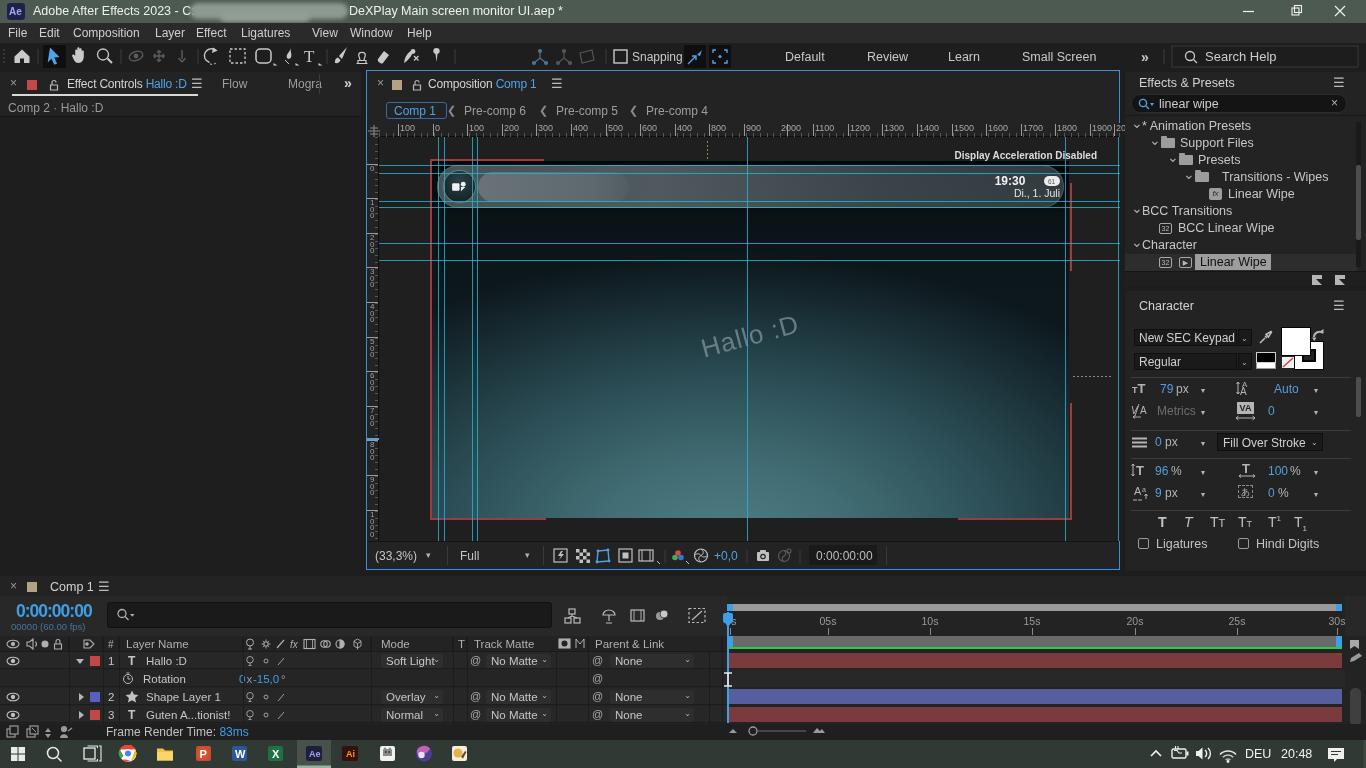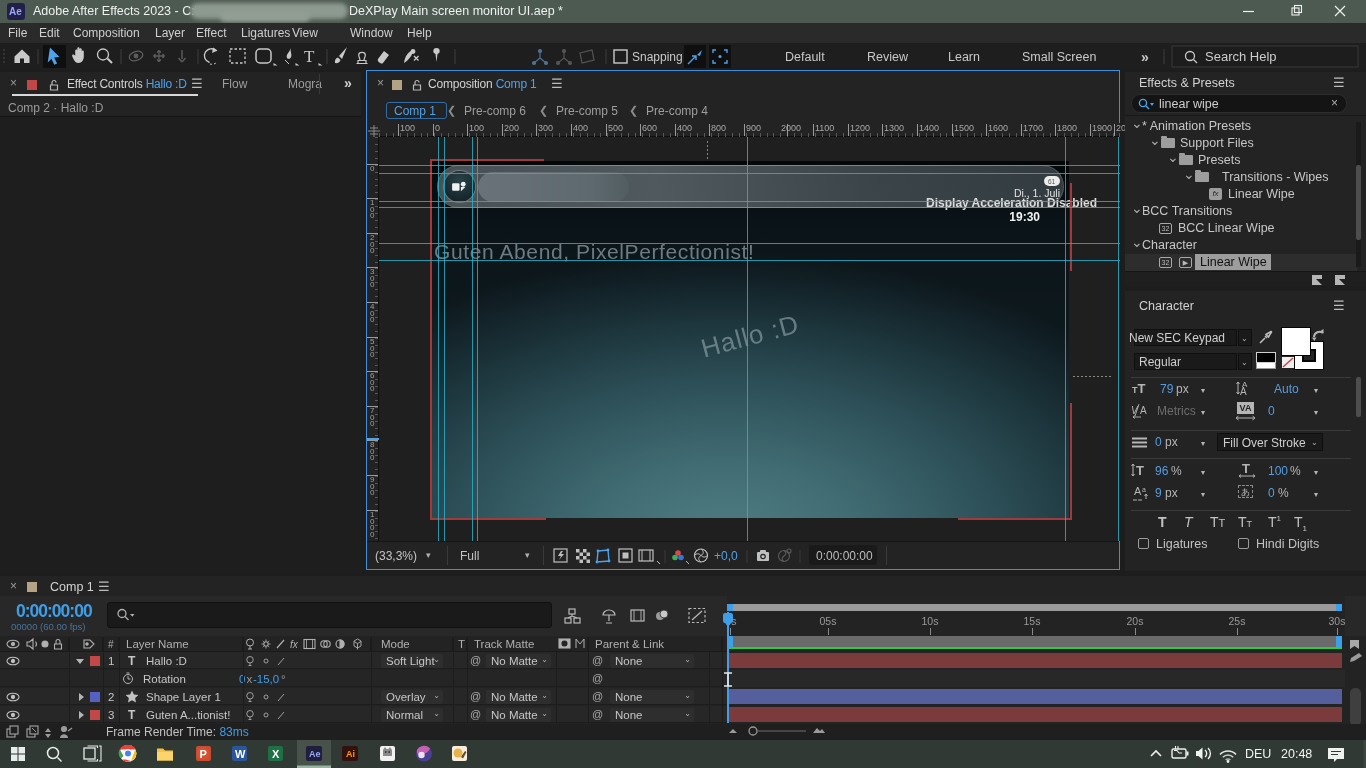--- a/index.html
+++ b/index.html
@@ -77,21 +77,21 @@
       <path d="M 1335 6 l 10 10 M 1345 6 l -10 10" stroke="#eef1ee" stroke-width="1.2"></path>
     </svg>
   </div>
   <div id="menubar" class="abs">
     <span style="left:8px;">File</span>
     <span style="left:39px;">Edit</span>
     <span style="left:73px;">Composition</span>
     <span style="left:155px;">Layer</span>
     <span style="left:196px;">Effect</span>
     <span style="left:241px;">Ligatures</span>
-    <span style="left:292px;">View</span>
+    <span style="left:312px;">View</span>
     <span style="left:350px;">Window</span>
     <span style="left:407px;">Help</span>
   </div>
   <div id="toolbar" class="abs">
     <svg width="1366" height="27">
       <g fill="none" stroke="#c9c9c9" stroke-width="1.3">
         <circle cx="4" cy="7" r="0.8" fill="#555" stroke="none"></circle>
           <circle cx="4" cy="11" r="0.8" fill="#555" stroke="none"></circle>
           <circle cx="4" cy="15" r="0.8" fill="#555" stroke="none"></circle>
           <circle cx="4" cy="19" r="0.8" fill="#555" stroke="none"></circle>
@@ -299,28 +299,27 @@
       <div class="abs" style="left:65px;top:34px;width:31px;height:31px;border-radius:50%;
         background:radial-gradient(circle at 50% 30%, #2b4248, #16262b 75%);
         box-shadow:0 0 0 1px rgba(155,165,167,0.45), 0 0 0 3px rgba(90,100,104,0.25);"></div>
       <svg style="left:73px;top:44px;" width="16" height="13" viewBox="0 0 17 14">
         <rect x="0" y="2.5" width="8" height="8" rx="1.2" fill="#eef2f1"></rect>
         <circle cx="12" cy="3.5" r="2.6" fill="#eef2f1"></circle>
         <path d="M 9.5 6.5 l 4.8 0 l -4.8 4.5 z" fill="#eef2f1"></path>
       </svg>
       <div class="abs" style="left:99px;top:35px;width:151px;height:30px;border-radius:15px;
         background:linear-gradient(90deg, rgba(106,116,122,0.95), rgba(96,107,113,0.9) 75%, rgba(86,97,103,0.5));"></div>
-      <div class="txt" style="left:601px;top:37px;width:60px;text-align:right;font-size:12px;font-weight:bold;color:#f2f2f2;margin-top:36px;">19:30</div>
+      <div class="txt" style="left:601px;top:37px;width:60px;text-align:center;font-size:12px;font-weight:bold;color:#f2f2f2;">19:30</div>
       <div class="abs" style="left:665px;top:39px;width:16px;height:10px;border-radius:5px;background:#ececec;"></div>
       <div class="txt" style="left:669px;top:40.5px;font-size:6.5px;color:#555;">61</div>
       <div class="txt" style="left:621px;top:50px;width:60px;text-align:right;font-size:10.5px;color:#e4e4e4;">Di., 1. Juli</div>
 
-      <div class="txt" style="left:518px;top:13px;width:200px;text-align:right;font-size:12px;font-weight:bold;color:#dcdcdc;margin-top:46px;">Display Acceleration Disabled</div>
-
-      <div class="txt" style="left:55px;top:103px;font-size:21px;color:rgba(140,158,164,0.75);letter-spacing:0.6px;">Guten Abend, PixelPerfectionist!</div>
+      <div class="txt" style="left:518px;top:13px;width:200px;text-align:right;font-size:10px;font-weight:bold;color:#dcdcdc;">Display Acceleration Disabled</div>
+
       <div class="txt" style="left:321px;top:184px;font-size:26px;color:rgba(128,148,155,0.75);letter-spacing:1px;transform:rotate(-15deg);">Hallo :D</div>
 
       <div class="abs" style="left:51px;top:23px;width:2px;height:358px;background:#a03a3c;"></div>
       <div class="abs" style="left:51px;top:22px;width:114px;height:2px;background:#a03a3c;"></div>
       <div class="abs" style="left:51px;top:381px;width:116px;height:2px;background:#a03a3c;"></div>
       <div class="abs" style="left:691px;top:46px;width:2px;height:88px;background:#a03a3c;"></div>
       <div class="abs" style="left:691px;top:266px;width:2px;height:117px;background:#a03a3c;"></div>
       <div class="abs" style="left:579px;top:381px;width:114px;height:2px;background:#a03a3c;"></div>
 
       <div class="guide-v" style="left:59px;"></div>
@@ -446,21 +445,21 @@
         <path d="M 24 1 h 10 v 10 h -10 z M 28 5 l 6 6 l 0 -6 z" fill="#b5b5b5"></path>
       </svg>
     </div>
     <div class="abs" style="left:231px;top:50px;width:5px;height:145px;background:#1a1a1a;"></div>
     <div class="abs" style="left:231px;top:93px;width:5px;height:75px;background:#4e4e4e;border-radius:2px;"></div>
   </div>
   <div id="rightcol2" class="panel">
     <div class="txt" style="left:14px;top:8px;font-size:12.5px;color:#d2d2d2;">Character</div>
     <div class="txt" style="left:208px;top:7px;font-size:13px;color:#bbbbbb;">☰</div>
     <div class="abs" style="left:9px;top:38px;width:103px;height:17px;background:#1a1a1a;border:1px solid #0f0f0f;"></div>
-    <div class="txt" style="left:4px;top:40px;font-size:12px;color:#cfcfcf;">New SEC Keypad</div>
+    <div class="txt" style="left:14px;top:40px;font-size:12px;color:#cfcfcf;">New SEC Keypad</div>
     <div class="abs" style="left:113px;top:38px;width:14px;height:17px;background:#1a1a1a;border:1px solid #0f0f0f;"></div>
     <div class="cdrop" style="left:116px;top:43px;">⌄</div>
     <svg style="left:133px;top:39px;" width="15" height="15" viewBox="0 0 15 15">
       <path d="M 2 13 l 5 -5 M 7 6 l 2 2 M 8 4.5 l 5 -3 l 0.5 0.5 l -3 5 z" fill="none" stroke="#c0c0c0" stroke-width="1.5"></path>
     </svg>
     <div class="abs" style="left:169px;top:50px;width:30px;height:29px;background:#ffffff;border:1px solid #050505;"></div>
     <div class="abs" style="left:177px;top:58px;width:14px;height:13px;background:#232323;border:2px solid #050505;"></div>
     <div class="abs" style="left:156px;top:36px;width:30px;height:29px;background:#ffffff;border:1px solid #050505;"></div>
     <svg style="left:187px;top:37px;" width="13" height="13" viewBox="0 0 13 13">
       <path d="M 2 9 a 5.5 5.5 0 0 1 9 -4" fill="none" stroke="#b5b5b5" stroke-width="2"></path>

